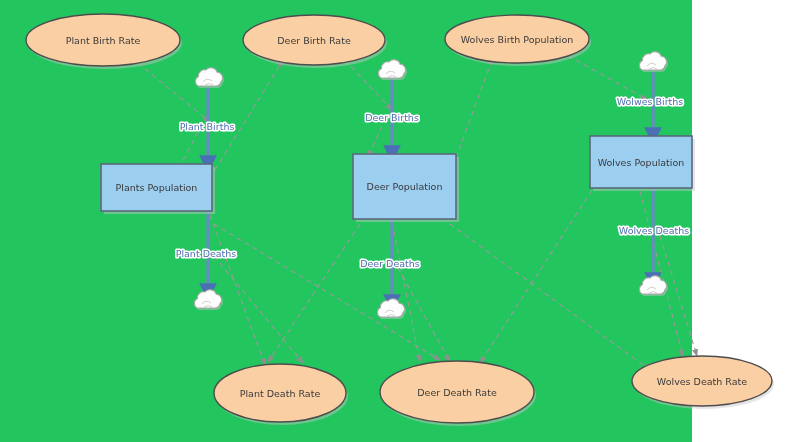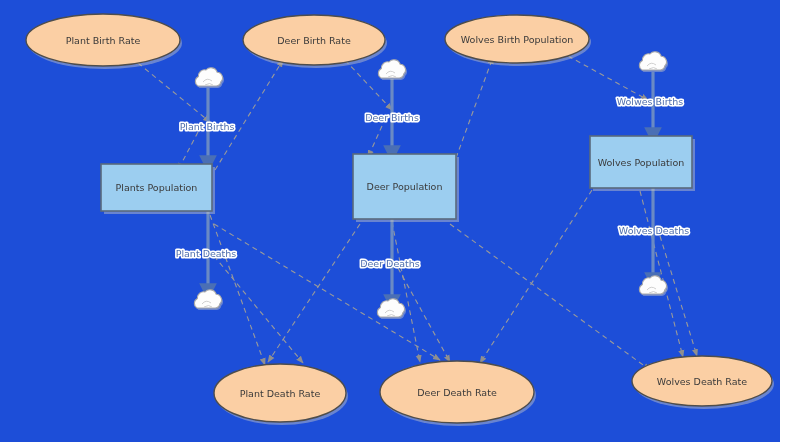--- a/index.html
+++ b/index.html
@@ -8,23 +8,23 @@
     background: #ffffff;
   }
   body {
     width: 800px;
     height: 442px;
     font-family: "DejaVu Sans", sans-serif;
     overflow: hidden;
   }
   #diagram-root {
     position: relative;
-    width: 780px;
+    width: 692px;
     height: 442px;
-    background: #1d4ed8;
+    background: #22c55e;
   }
   svg#canvas {
     display: block;
     width: 800px;
     height: 442px;
   }
   .node-ellipse {
     fill: #fbcfa4;
     stroke: #4d4d4d;
     stroke-width: 1.4;

